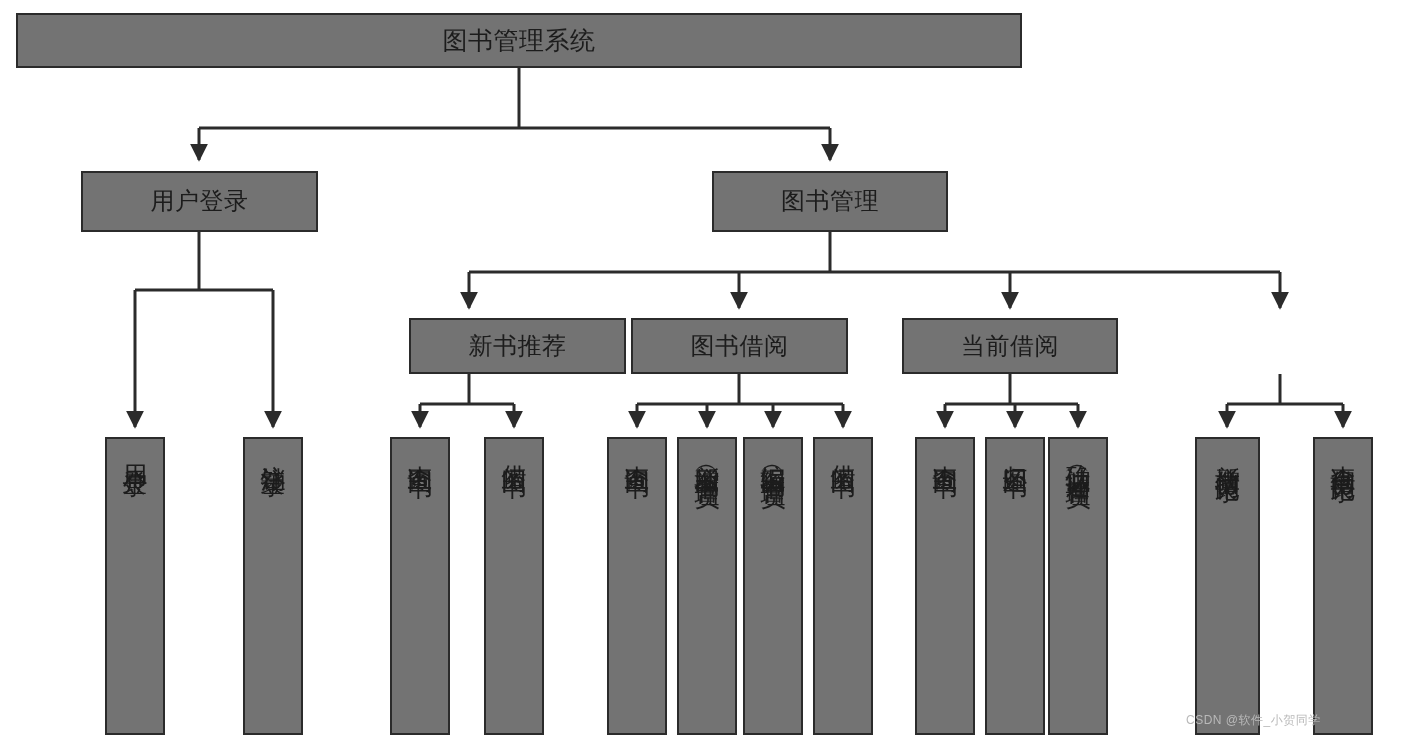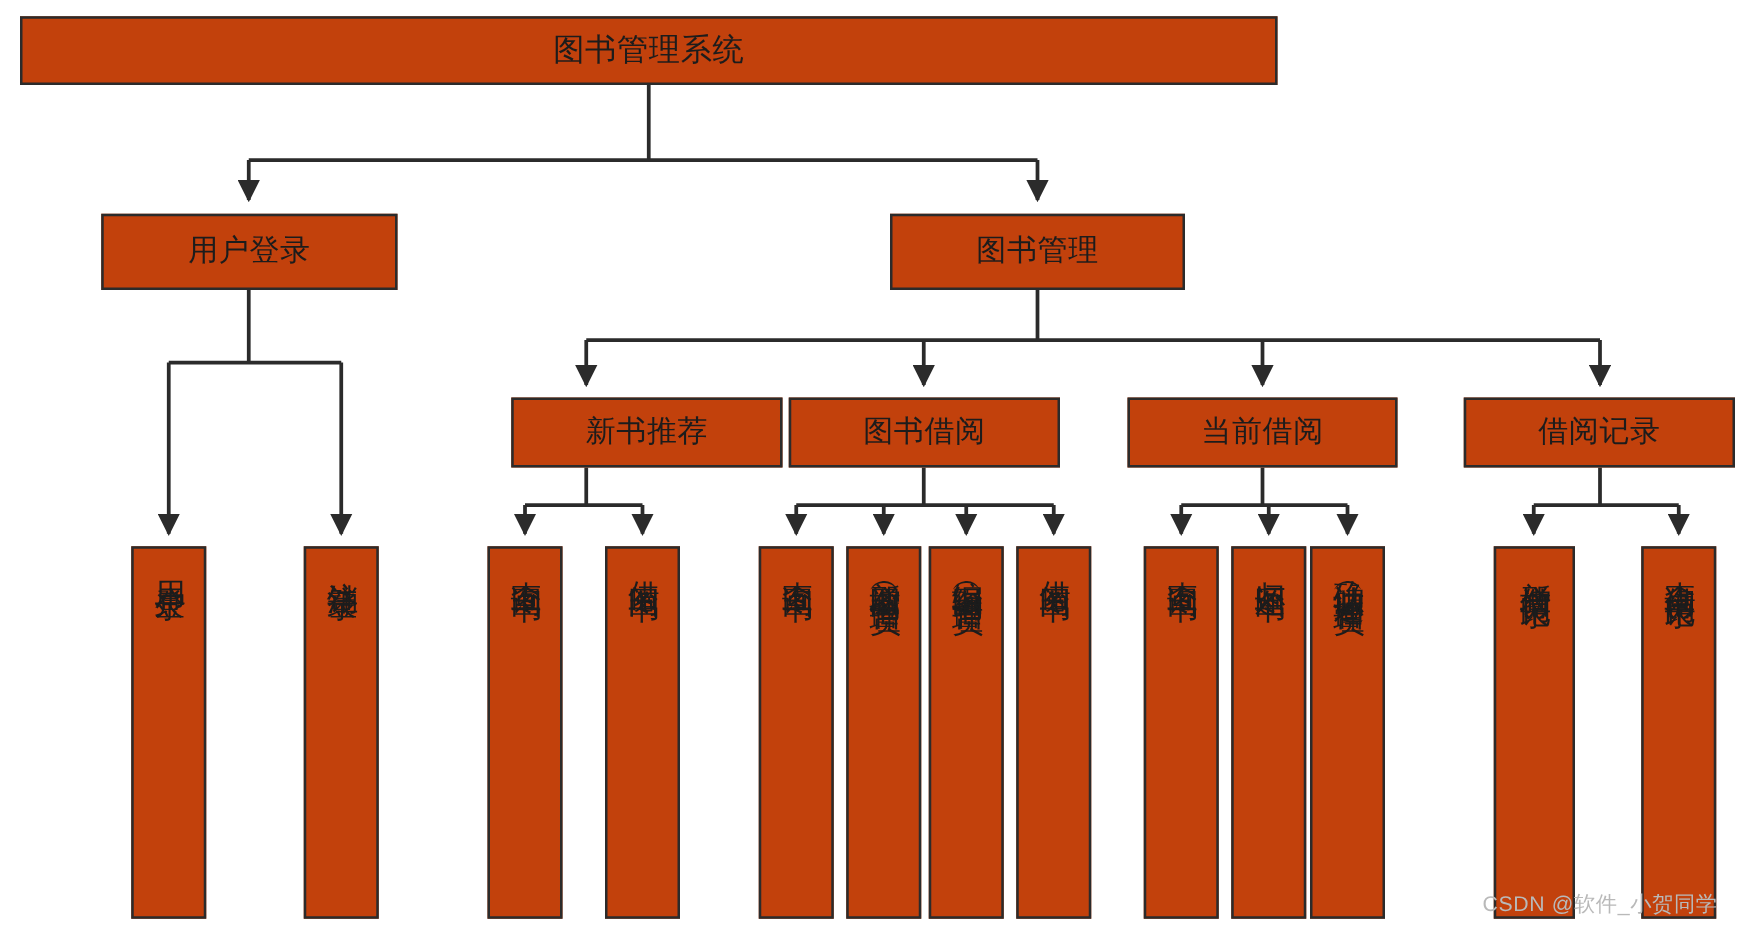--- a/index.html
+++ b/index.html
@@ -22,21 +22,21 @@
     position: absolute;
     left: 0;
     top: 0;
     width: 1405px;
     height: 747px;
     pointer-events: none;
   }
   .node {
     position: absolute;
     box-sizing: border-box;
-    background: #c2410c;
+    background: #737373;
     border: 2.5px solid #2b2b2b;
     display: flex;
     align-items: center;
     justify-content: center;
     z-index: 2;
   }
   .node-label {
     color: #1c1c1c;
     letter-spacing: 0.5px;
     white-space: nowrap;
@@ -60,21 +60,21 @@
     text-orientation: upright;
     font-size: 25px;
     letter-spacing: 3px;
     line-height: 1;
     white-space: nowrap;
   }
   .watermark {
     position: absolute;
     left: 1186px;
     top: 712px;
-    font-size: 17px;
+    font-size: 12px;
     color: #b9b9b9;
     letter-spacing: 0.5px;
     white-space: nowrap;
     z-index: 5;
     pointer-events: none;
   }
 </style>
 </head>
 <body>
 
@@ -147,23 +147,20 @@
   </div>
 
   <div class="node horiz" style="left:631px; top:318px; width:217px; height:56px;">
     <span class="node-label">图书借阅</span>
   </div>
 
   <div class="node horiz" style="left:902px; top:318px; width:216px; height:56px;">
     <span class="node-label">当前借阅</span>
   </div>
 
-  <div class="node horiz" style="left:1171px; top:318px; width:217px; height:56px;">
-    <span class="node-label">借阅记录</span>
-  </div>
 
   <div class="node vert" style="left:105px; top:437px; width:60px; height:298px;">
     <span class="node-label">用户登录</span>
   </div>
 
   <div class="node vert" style="left:243px; top:437px; width:60px; height:298px;">
     <span class="node-label">注销登录</span>
   </div>
 
   <div class="node vert" style="left:390px; top:437px; width:60px; height:298px;">

